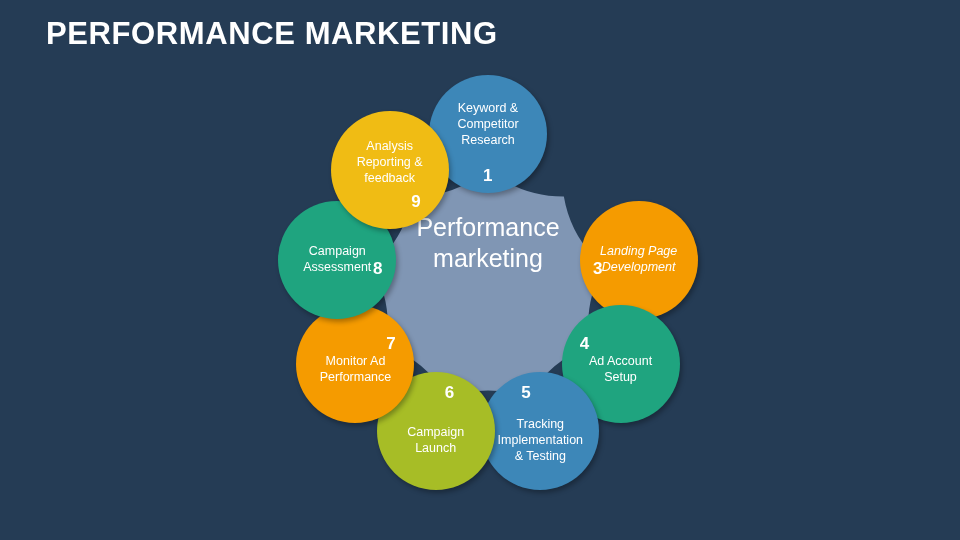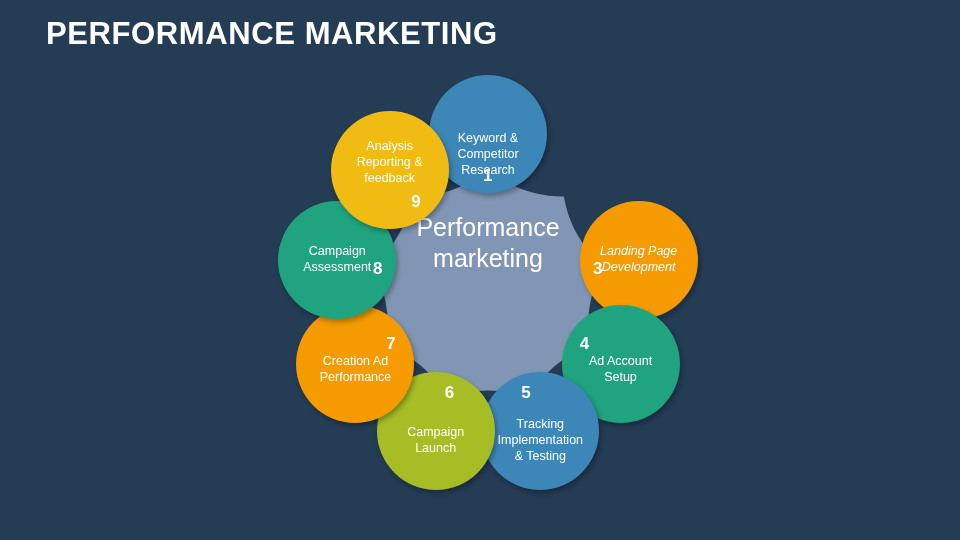--- a/index.html
+++ b/index.html
@@ -99,21 +99,21 @@
         <path id="hub-path" d="M145.00,27.00 Q177.83,54.79 220.85,54.61 Q228.14,97.00 261.21,124.51 Q239.54,161.67 247.19,204.00 Q206.71,218.54 185.36,255.88 Q145.00,241.00 104.64,255.88 Q83.29,218.54 42.81,204.00 Q50.46,161.67 28.79,124.51 Q61.86,97.00 69.15,54.61 Q112.17,54.79 145.00,27.00 Z" fill="#8096b4"></path>
       </svg>
     </div>
 
     <div id="center-label">
       <div>Performance</div>
       <div>marketing</div>
     </div>
 
     <div class="node" style="width: 118px; height: 118px; left: 166px; top: 13px; background: rgb(61, 135, 184);">
-      <div class="node-label" style="top: 25px; margin-top: 30px;">
+      <div class="node-label" style="top: 25px;">
         <div>Keyword &amp;</div>
         <div>Competitor</div>
         <div>Research</div>
       </div>
       <div class="node-num" style="left: 54px; top: 92.3px;">1</div>
     </div>
 
 
     <div class="node" style="width: 118px; height: 118px; left: 316.676px; top: 139.432px; background: rgb(245, 155, 0);">
       <div class="node-label" style="top: 41.2635px; font-style: italic;">
@@ -146,21 +146,21 @@
       <div class="node-label" style="top: 52.3969px;">
         <div>Campaign</div>
         <div>Launch</div>
 
       </div>
       <div class="node-num" style="left: 68.1254px; top: 12.1907px;">6</div>
     </div>
 
     <div class="node" style="width: 118px; height: 118px; left: 33.4981px; top: 242.5px; background: rgb(245, 155, 0);">
       <div class="node-label" style="top: 48px;">
-        <div>Creation Ad</div>
+        <div>Monitor Ad</div>
         <div>Performance</div>
 
       </div>
       <div class="node-num" style="left: 89.7668px; top: 30.35px;">7</div>
     </div>
 
     <div class="node" style="width: 118px; height: 118px; left: 15.3244px; top: 139.432px; background: rgb(31, 164, 127);">
       <div class="node-label" style="top: 41.2635px;">
         <div>Campaign</div>
         <div>Assessment</div>

